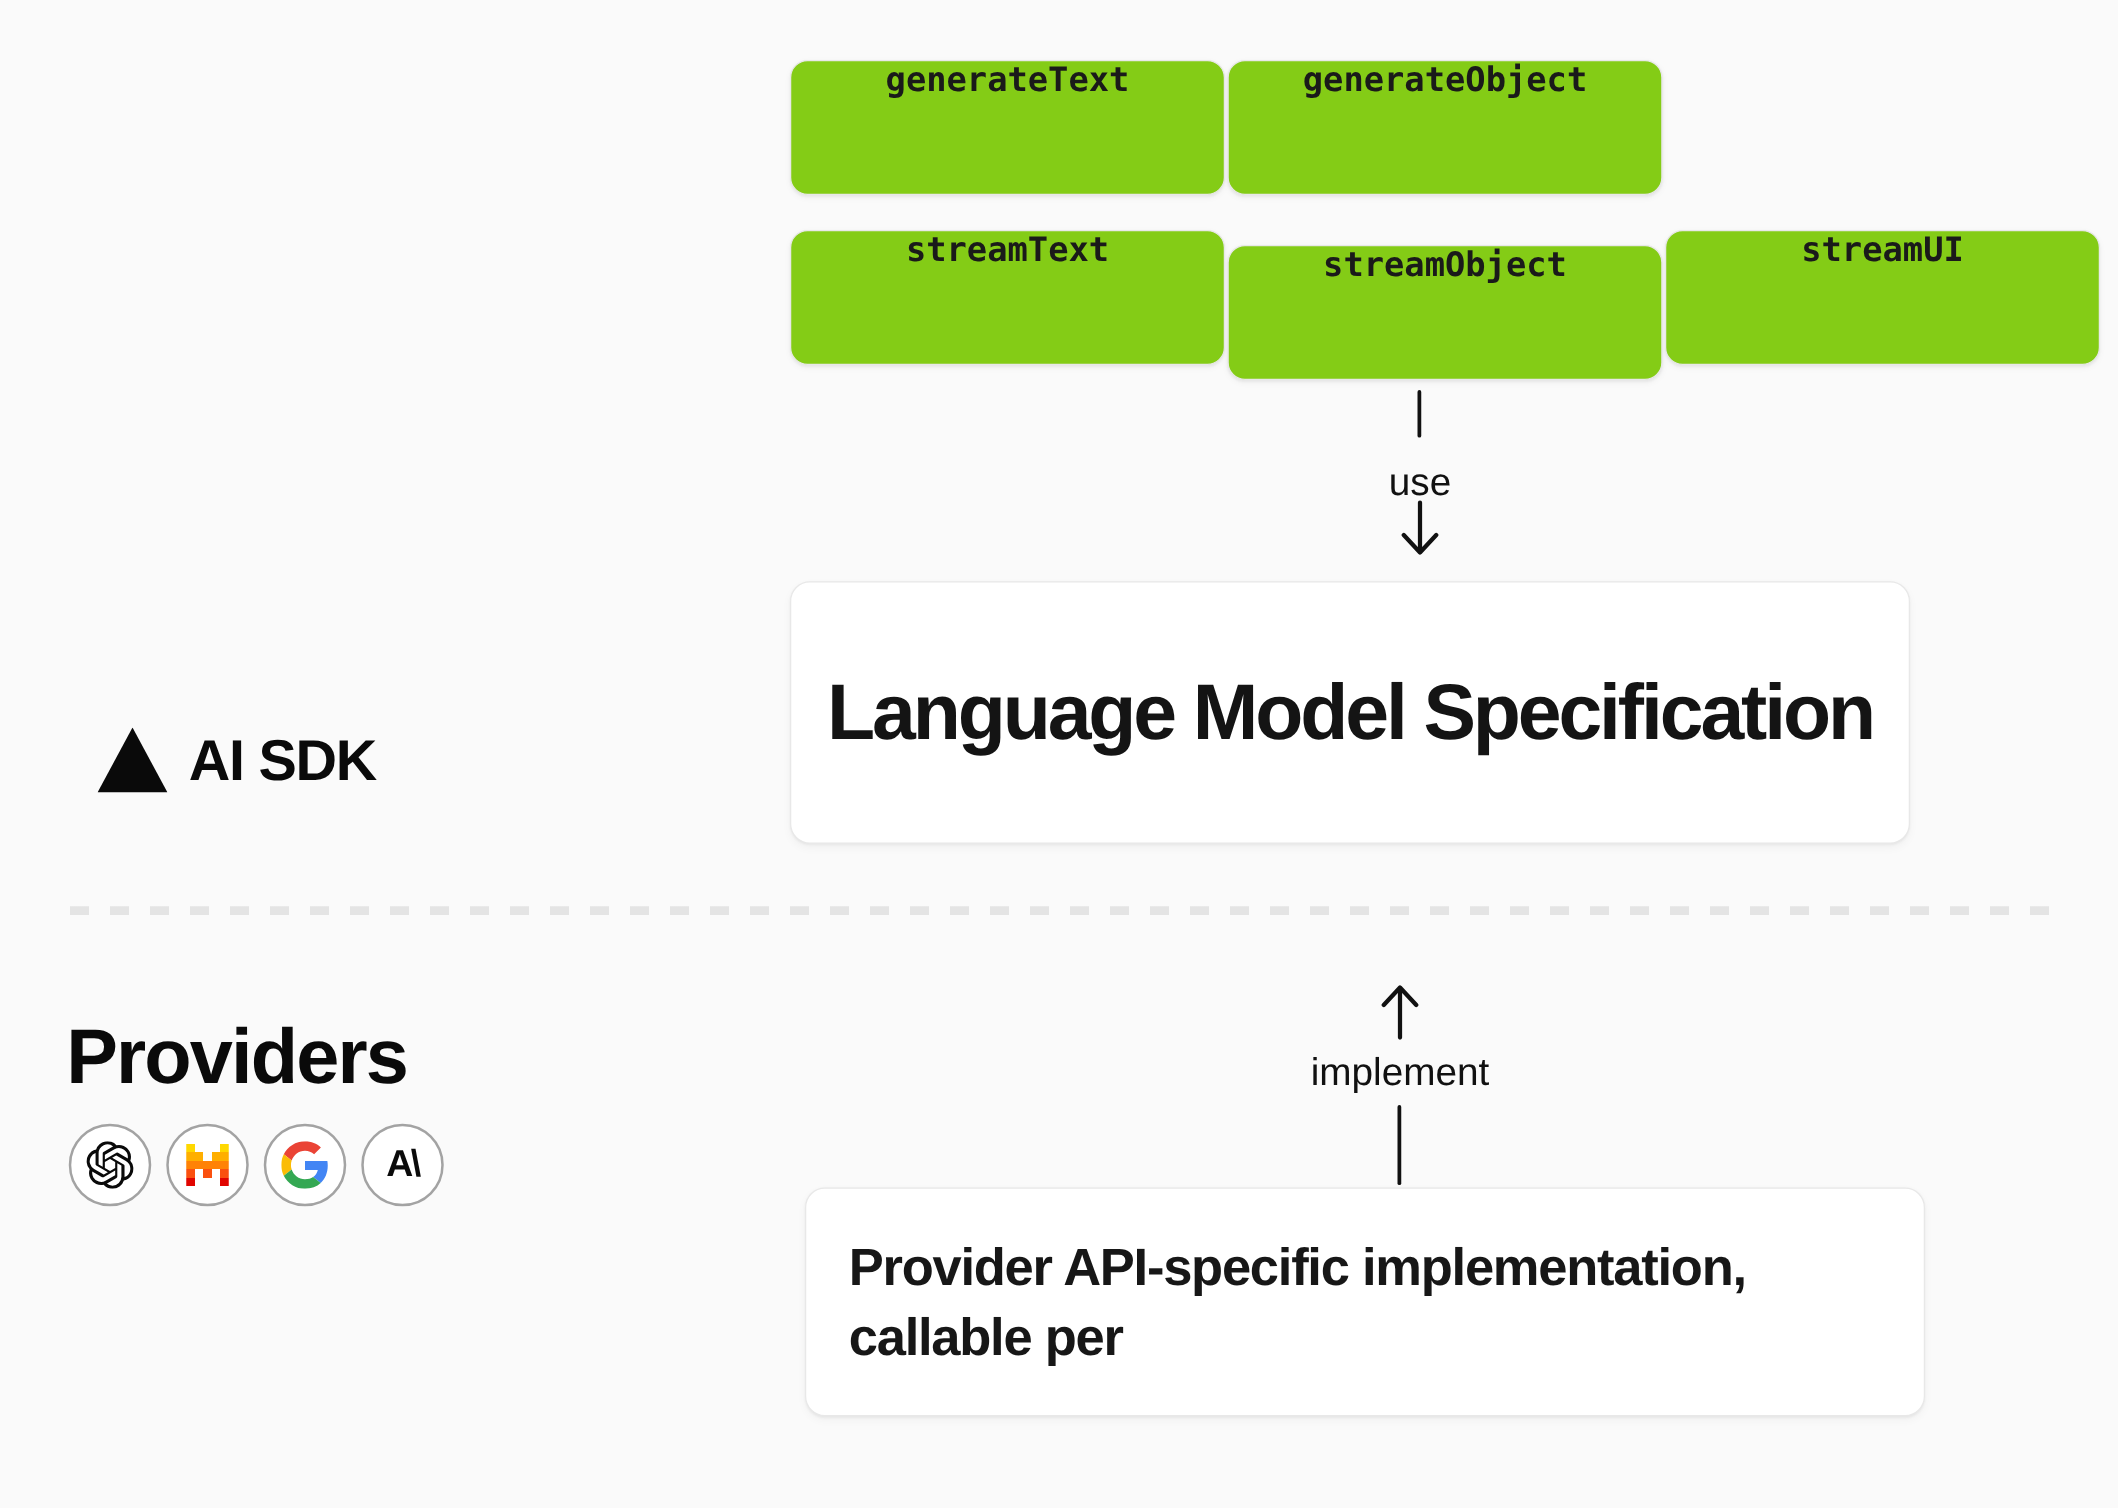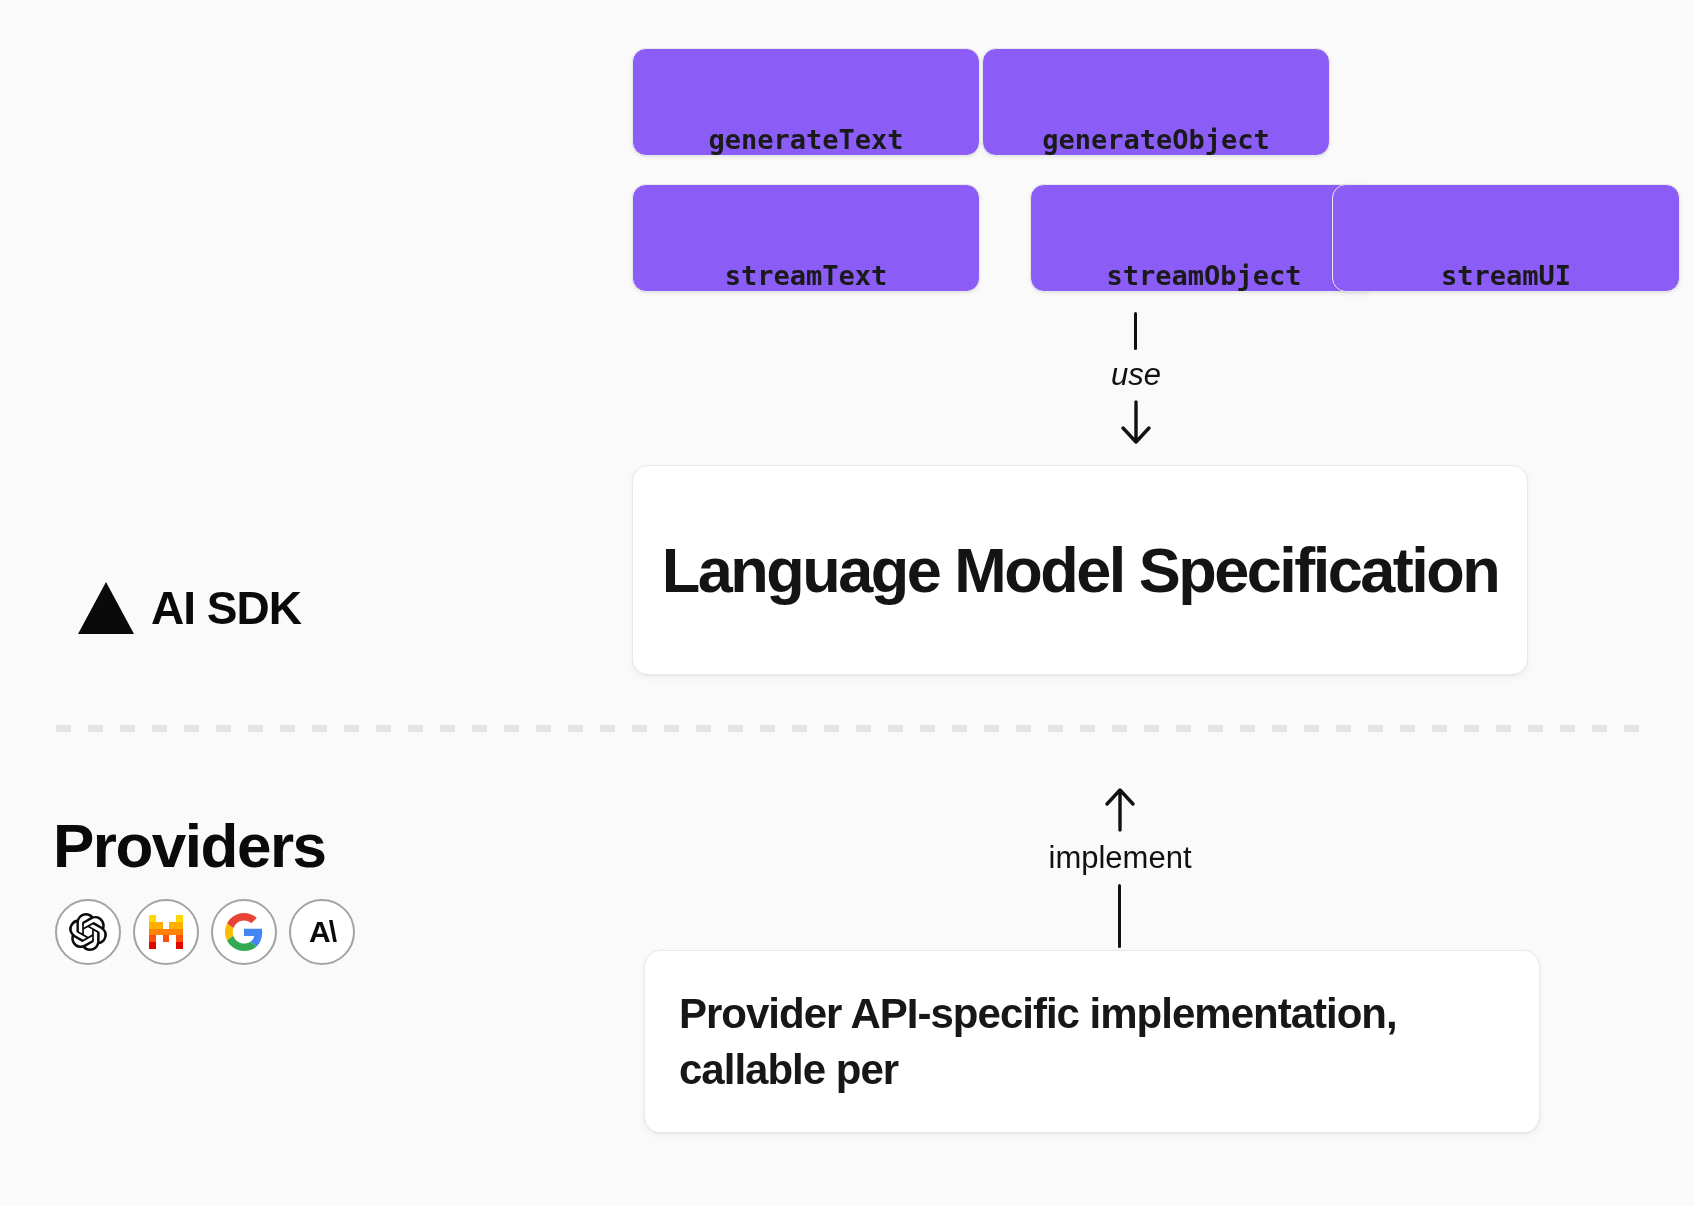--- a/index.html
+++ b/index.html
@@ -9,25 +9,25 @@
     font-family:"Liberation Sans", sans-serif;
     color:#141414;
     position:relative;
     overflow:hidden;
   }
   .abs{position:absolute;}
   
   .fn-box{
     position:absolute;
     width:348px;height:108px;
-    background:#8b5cf6;
+    background:#84cc16;
     border:1px solid #e8e8e8;
     border-radius:14px;
     box-shadow:0 1px 2px rgba(0,0,0,.05), 0 2px 6px rgba(0,0,0,.04);
-    display:flex;align-items:flex-end;justify-content:center;
+    display:flex;align-items:flex-start;justify-content:center;
     font-family:"DejaVu Sans Mono","Liberation Mono",monospace;
     font-size:27px;font-weight:600;color:#1a1a1a;
     box-sizing:border-box;
   }
   
   .big-box{
     position:absolute;
     left:632px;width:896px;
     background:#ffffff;
     border:1px solid #e8e8e8;
@@ -94,29 +94,29 @@
 <div class="fn-box" style="left:632px;top:48px;">
   <span>generateText</span>
 </div>
 <div class="fn-box" style="left:982px;top:48px;">
   <span>generateObject</span>
 </div>
 
 <div class="fn-box" style="left:632px;top:184px;">
   <span>streamText</span>
 </div>
-<div class="fn-box" style="left:982px;top:184px;margin-left:48px;">
+<div class="fn-box" style="left:982px;top:196px;">
   <span>streamObject</span>
 </div>
 <div class="fn-box" style="left:1332px;top:184px;">
   <span>streamUI</span>
 </div>
 
 <div class="vline" style="left:1134px;top:312px;height:38px;"></div>
-<div class="conn-label" style="left:1136px;top:357px;font-style:italic;">use</div>
+<div class="conn-label" style="left:1136px;top:368px;">use</div>
 <svg class="abs" style="left:1118px;top:400px;" width="36" height="46" viewBox="0 0 36 46">
   <path d="M18 2 V41 M5 28 L18 42 L31 28" stroke="#111" stroke-width="3.4" fill="none" stroke-linecap="round" stroke-linejoin="round"></path>
 </svg>
 
 <div class="big-box spec-box">
   <div class="spec-title">Language Model Specification</div>
 </div>
 
 <div class="aisdk">
   <svg width="56" height="52" viewBox="0 0 56 52">

